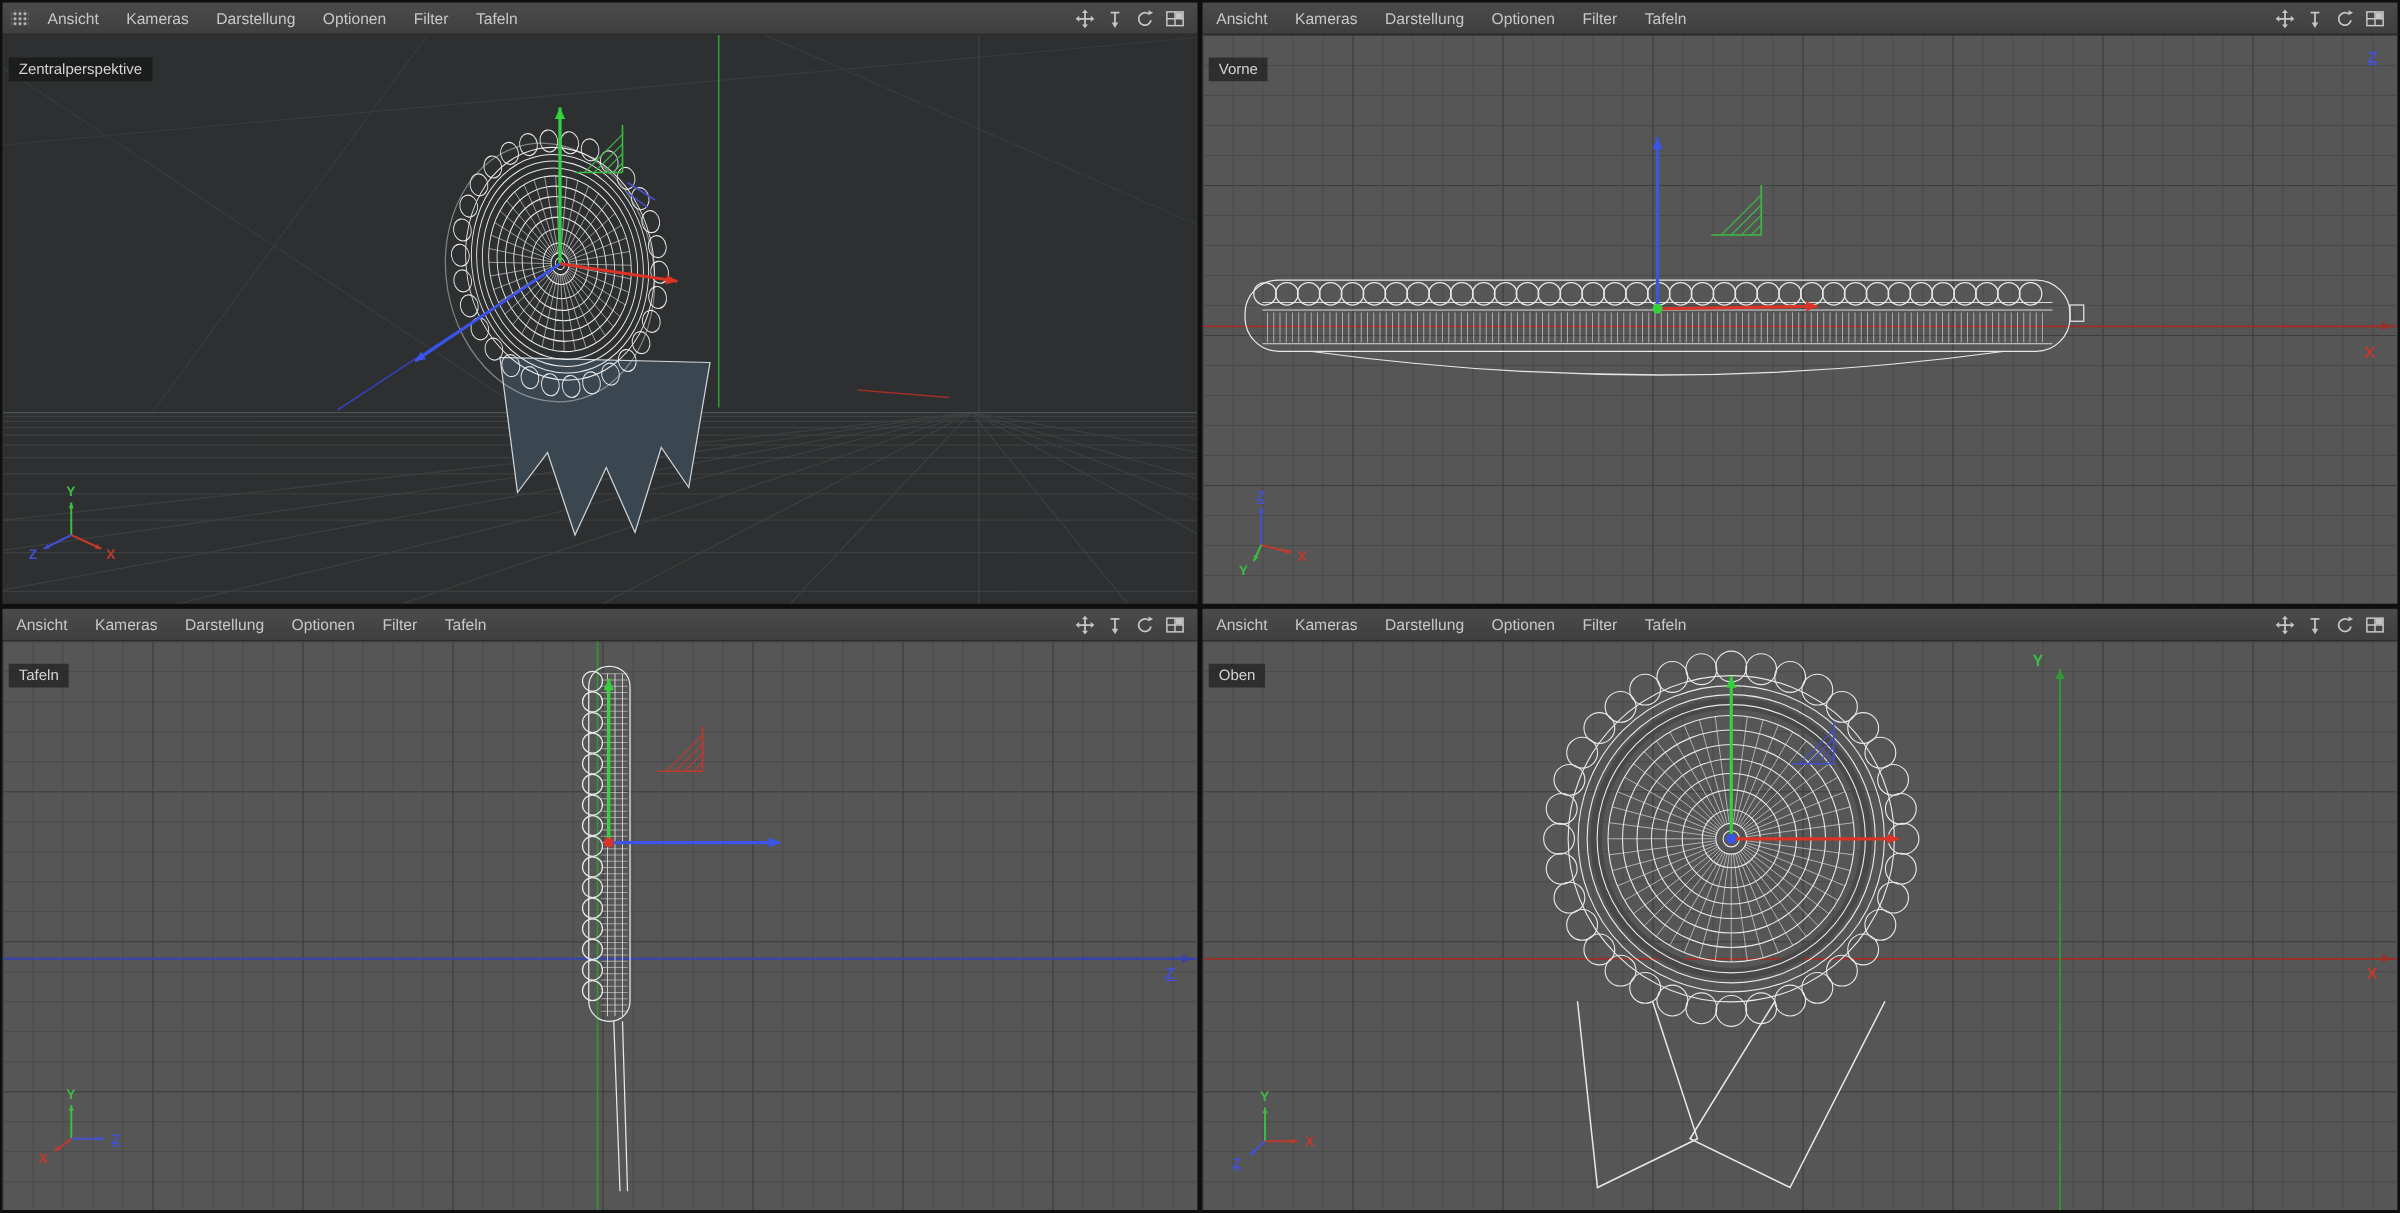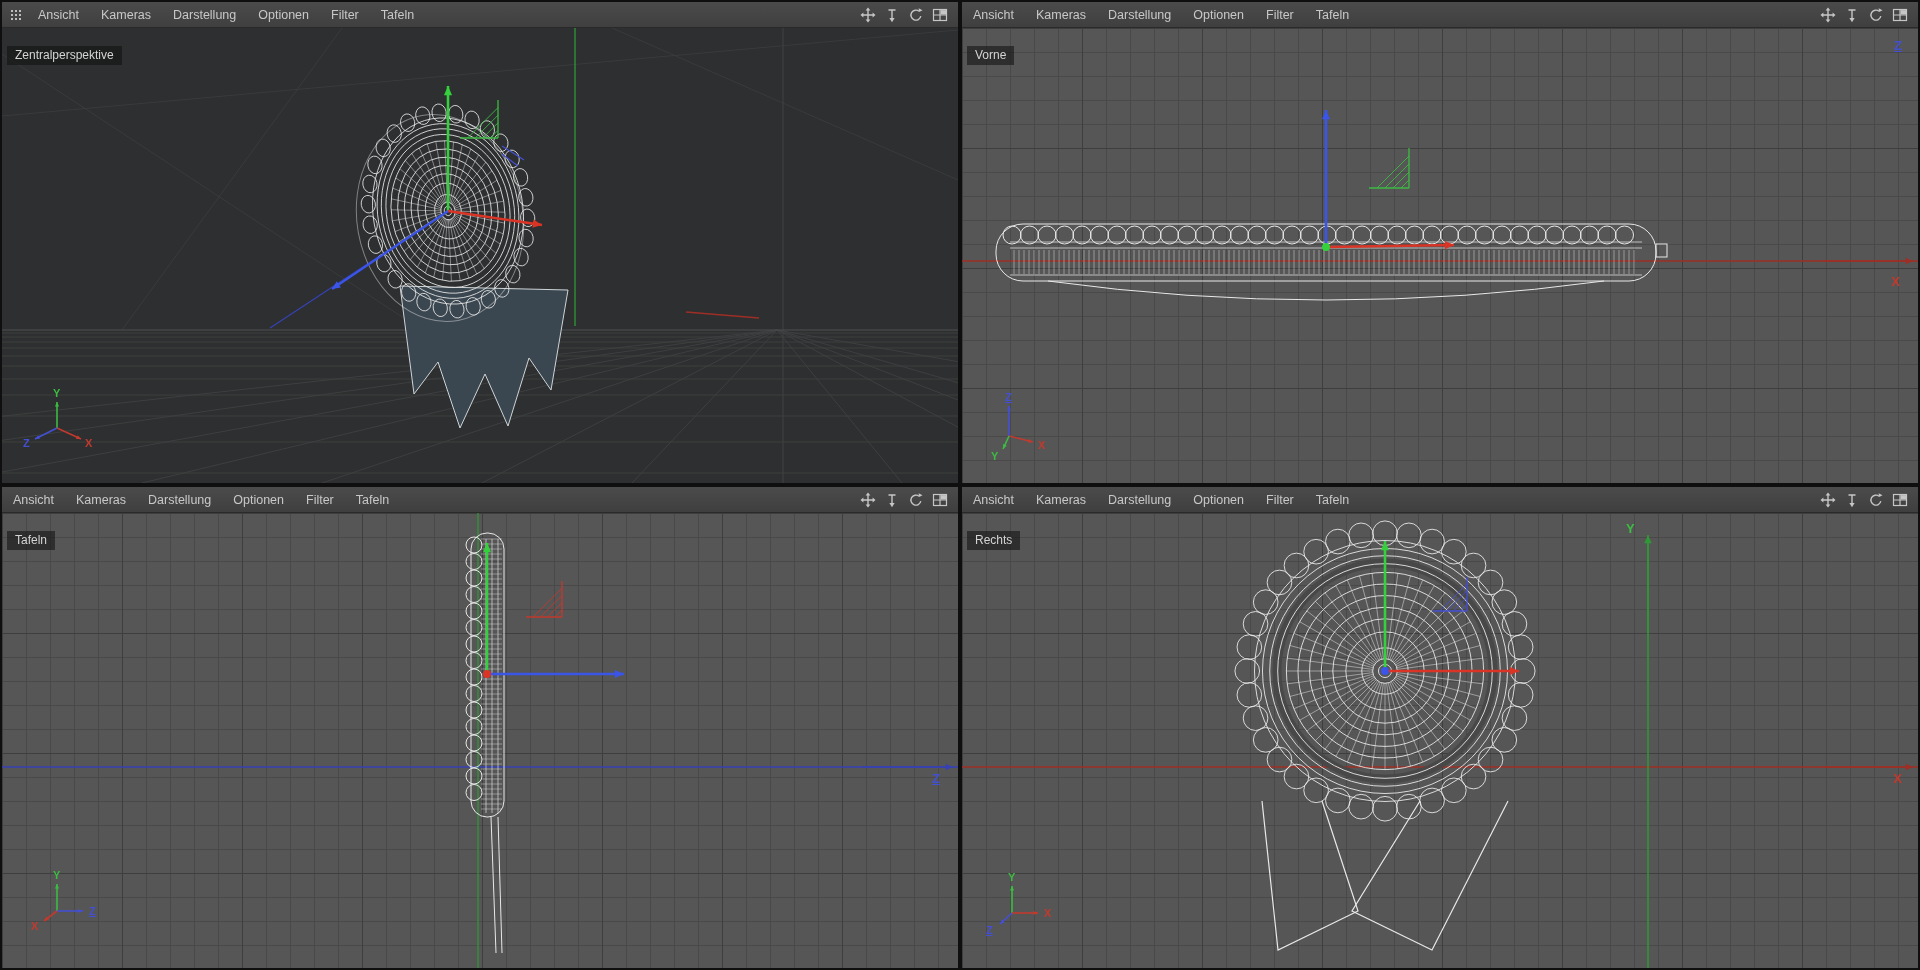--- a/index.html
+++ b/index.html
@@ -761,19 +761,19 @@
           <line x1="50" y1="400" x2="50" y2="373" stroke="#3dbb42" stroke-width="1.6" opacity="1"></line>
           <polygon points="50,373 52.03880226529785,377.56544470156155 47.96119773470215,377.56544470156155" fill="#3dbb42"></polygon>
           <text x="46" y="368" fill="#3dbb42" font-size="11" font-weight="bold">Y</text>
           <line x1="50" y1="400" x2="76" y2="400" stroke="#c23a2e" stroke-width="1.6" opacity="1"></line>
           <polygon points="76,400 71.43455529843845,402.0388022652979 71.43455529843845,397.9611977347021" fill="#c23a2e"></polygon>
           <text x="82" y="404" fill="#c23a2e" font-size="11" font-weight="bold">X</text>
           <line x1="50" y1="400" x2="38" y2="411" stroke="#4450d2" stroke-width="1.6" opacity="1"></line>
           <polygon points="38,411 39.98776756027491,406.4121050441059 42.74310536695234,409.4179281059358" fill="#4450d2"></polygon>
           <text x="24" y="421" fill="#4450d2" font-size="11" font-weight="bold" text-decoration="underline">Z</text>
         </svg>
-      <span class="vlabel">Rechts</span>
+      <span class="vlabel">Oben</span>
       <span class="axlab x" style="right:16px;top:258px">X</span>
       <span class="axlab y" style="left:664px;top:8px">Y</span>
     </div>
   </section>
 
 </div>
 
 </body></html>

